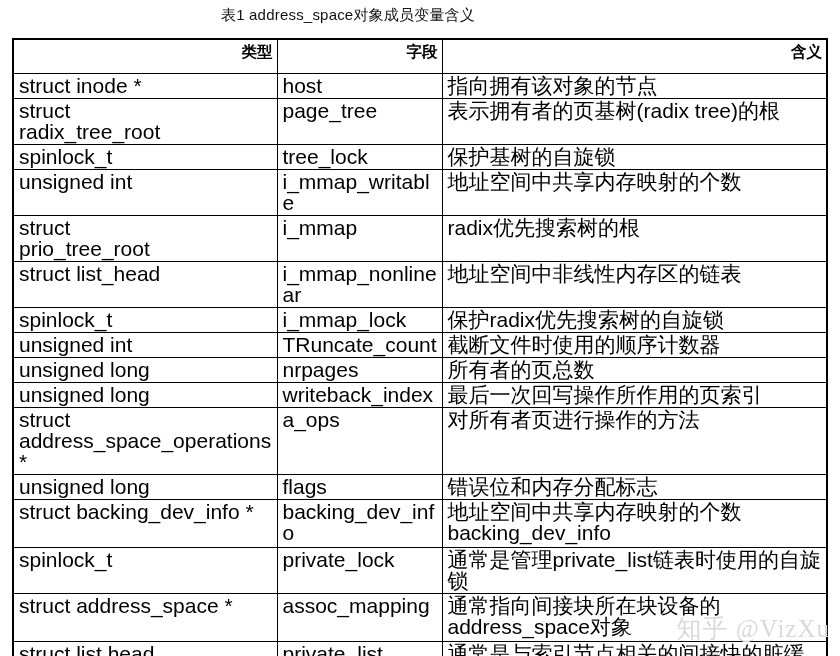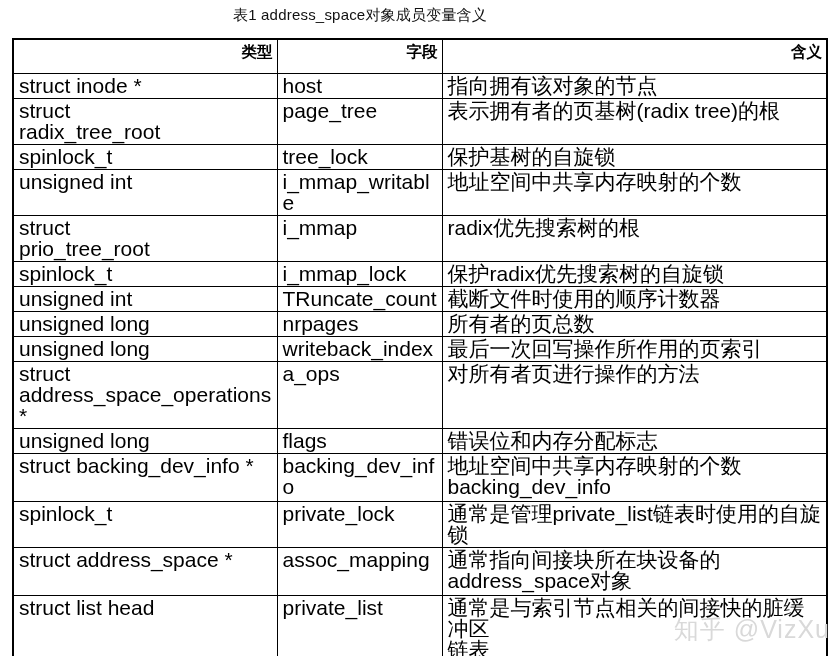--- a/index.html
+++ b/index.html
@@ -24,21 +24,20 @@
     top: 4px;
     left: 0;
     width: 696px;
     text-align: center;
     font-size: 15px;
     line-height: 22px;
     font-weight: 400;
     color: #111111;
     letter-spacing: 0.2px;
     white-space: nowrap;
-    padding-left: 12px;
   }
 
   
   .table-wrap {
     position: absolute;
     left: 12px;
     top: 38px;
     width: 814px;
   }
   table.spec {
@@ -79,21 +78,21 @@
   tr[data-rowsize="2t"] td { height: 44px; margin-left: 36px; }
 
   
   .watermark {
     position: absolute;
     right: 10px;
     bottom: 12px;
     font-size: 25px;
     line-height: 30px;
     color: #d9d9d9;
-    font-family: Liberation Sans, sans-serif;
+    font-family: Liberation Serif, serif;
     letter-spacing: 1px;
     pointer-events: none;
     user-select: none;
     white-space: nowrap;
   }
 </style>
 </head>
 <body>
 
 <div class="caption">表1 address_space对象成员变量含义</div>
@@ -134,20 +133,25 @@
           <td>i_mmap_writable</td>
           <td>地址空间中共享内存映射的个数</td>
         </tr>
         <tr data-rowsize="2">
           <td>struct
 prio_tree_root</td>
           <td>i_mmap</td>
           <td>radix优先搜索树的根</td>
         </tr>
         <tr data-rowsize="1">
+          <td>struct list_head</td>
+          <td>i_mmap_nonlinear</td>
+          <td>地址空间中非线性内存区的链表</td>
+        </tr>
+        <tr data-rowsize="1">
           <td>spinlock_t</td>
           <td>i_mmap_lock</td>
           <td>保护radix优先搜索树的自旋锁</td>
         </tr>
         <tr data-rowsize="1">
           <td>unsigned int</td>
           <td>TRuncate_count</td>
           <td>截断文件时使用的顺序计数器</td>
         </tr>
         <tr data-rowsize="1">

